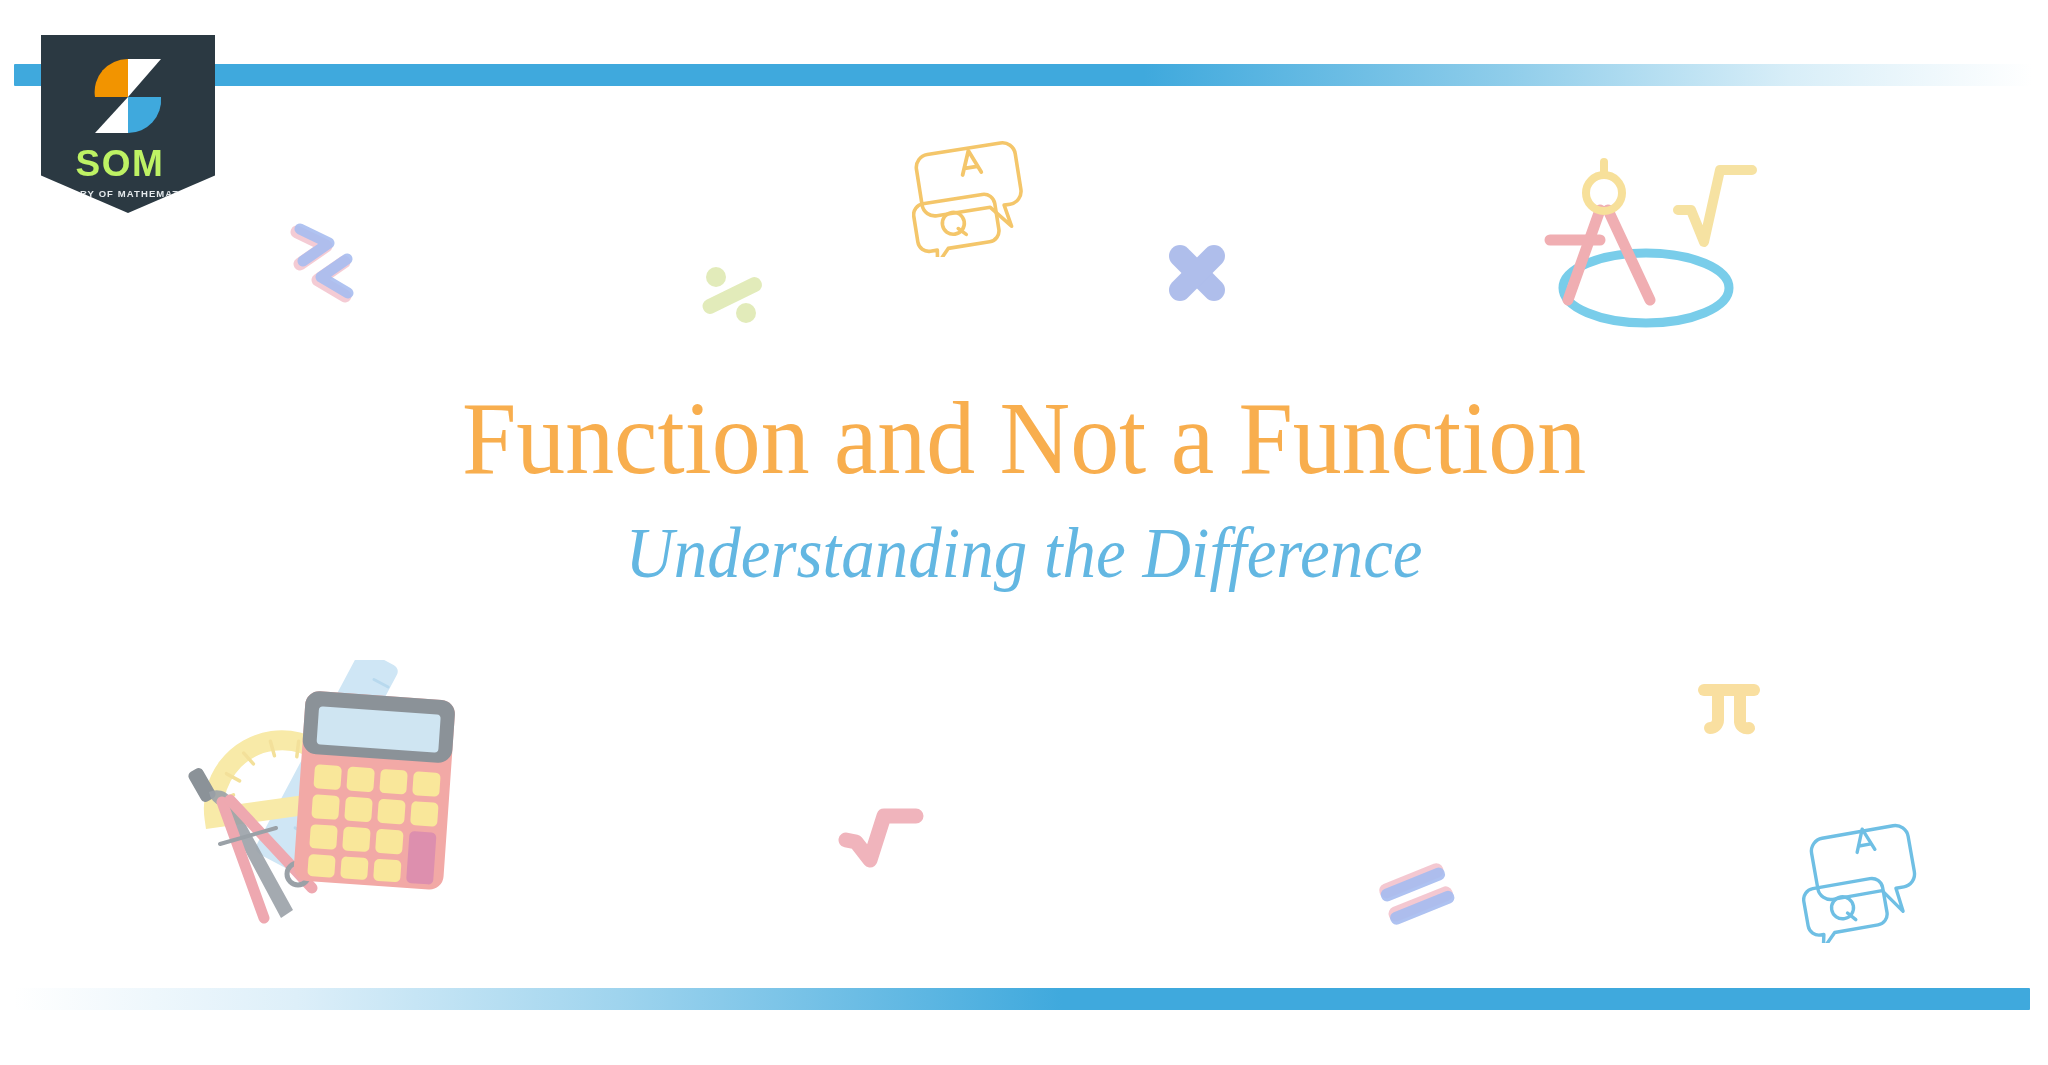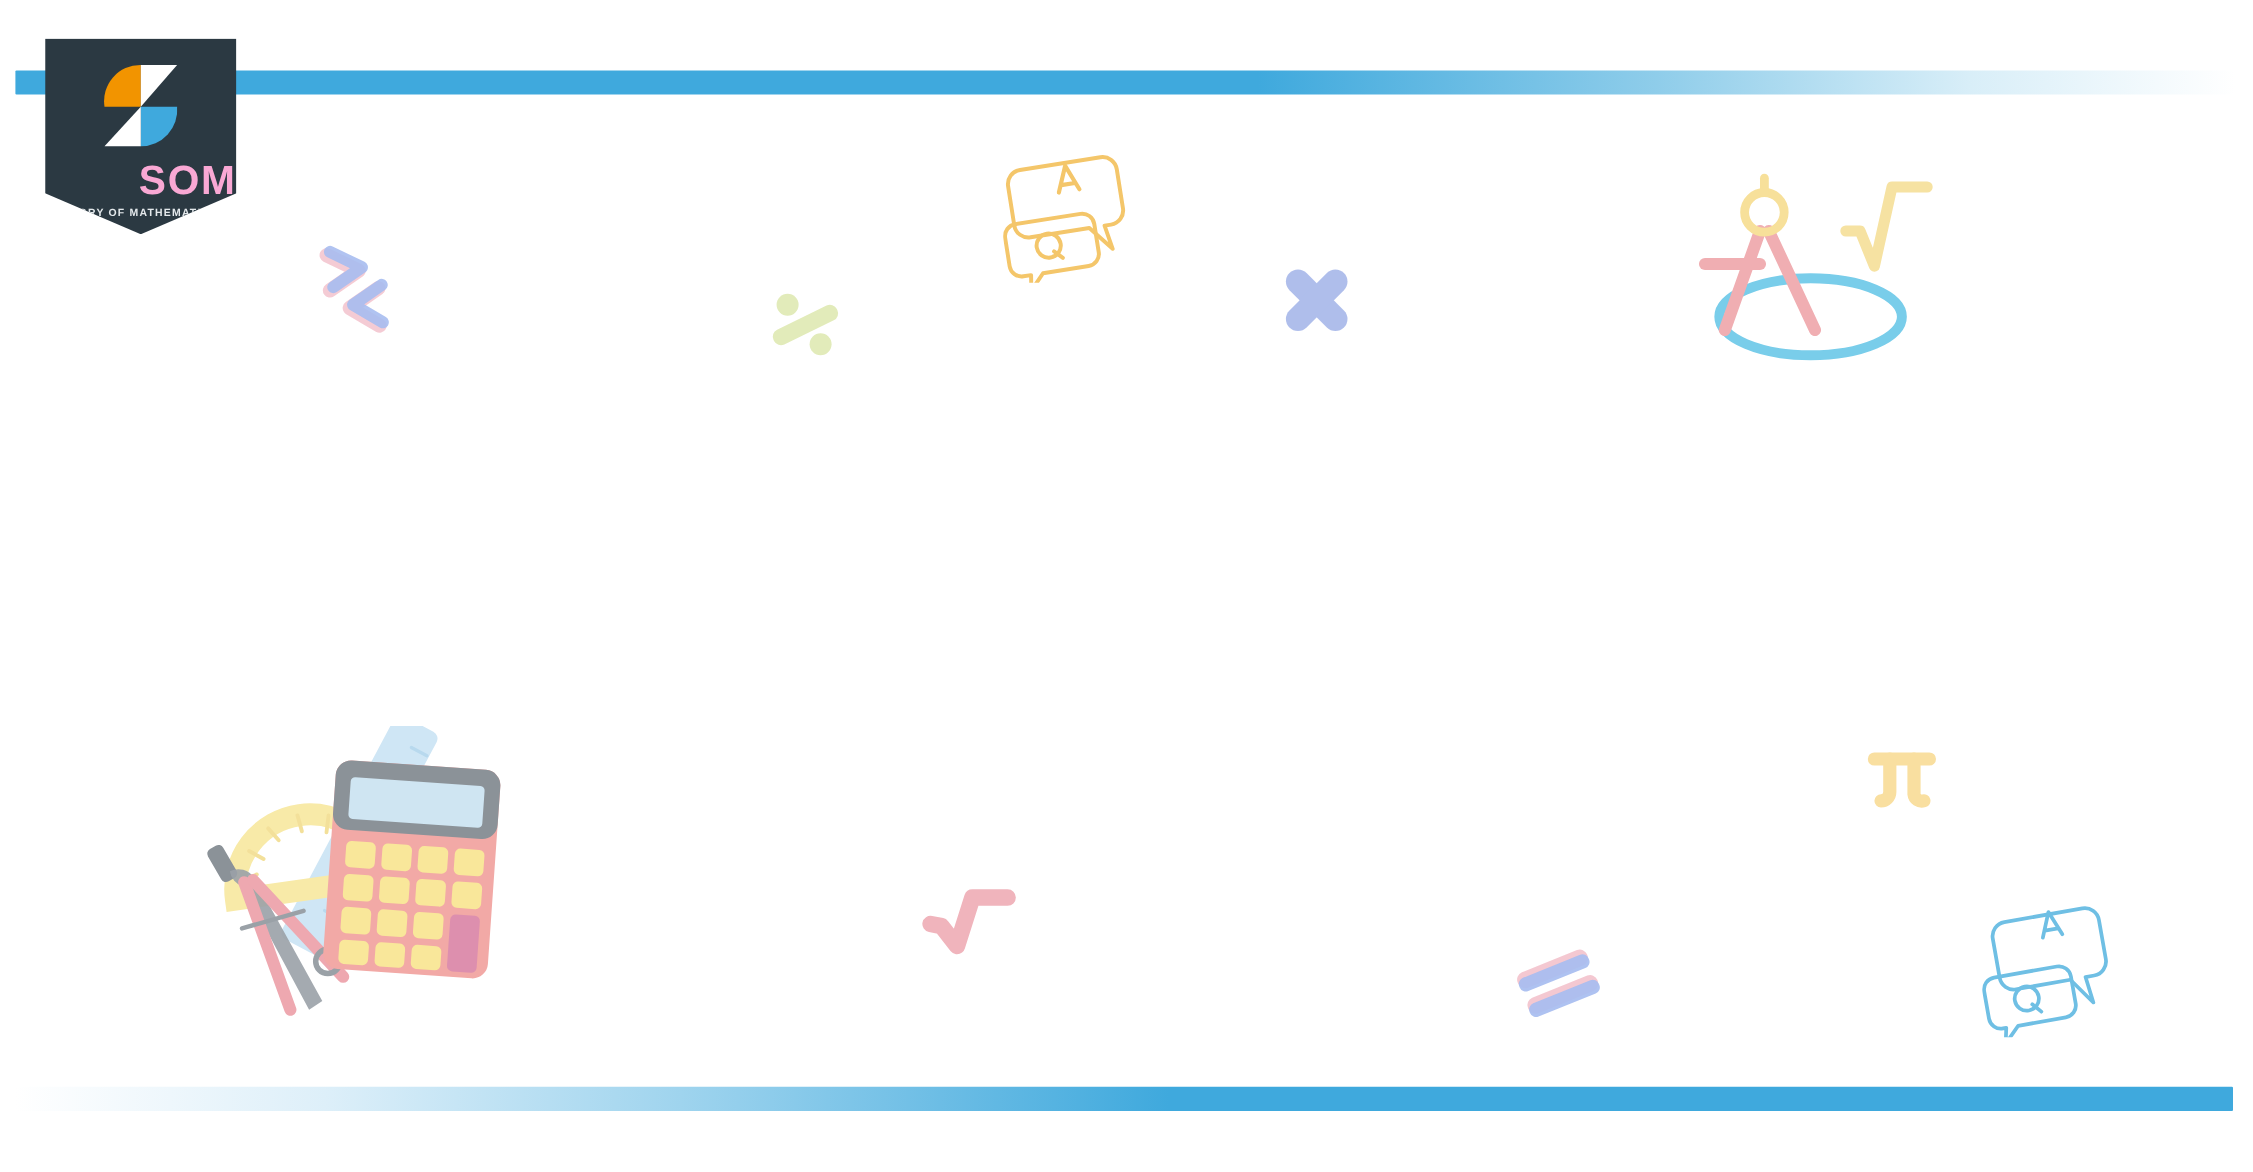--- a/index.html
+++ b/index.html
@@ -55,24 +55,24 @@
     position: absolute;
     left: 50%;
     top: 22px;
     transform: translateX(-50%);
     width: 74px;
     height: 78px;
   }
   .logo-name {
     position: absolute;
     left: 0;
-    right: 0;
+    right: 16px;
     top: 110px;
-    text-align: right;
-    color: #f9a8d4;
+    text-align: center;
+    color: #bef264;
     font-family: "Liberation Sans", sans-serif;
     font-weight: bold;
     font-size: 37px;
     letter-spacing: 1.5px;
     line-height: 1;
   }
   .logo-tag {
     position: absolute;
     left: 0;
     right: 0;
@@ -283,16 +283,20 @@
   <svg class="deco" style="left:1802px; top:818px; width:120px; height:125px;" viewBox="0 0 120 125">
     <g fill="none" stroke="#6fbfe4" stroke-width="3.4" stroke-linecap="round" stroke-linejoin="round" transform="rotate(-10 60 62)">
       <path d="M28 14 h72 a13 13 0 0 1 13 13 v36 a13 13 0 0 1 -13 13 h-8 l3 24 l-17 -24 h-50 a13 13 0 0 1 -13 -13 v-36 a13 13 0 0 1 13 -13 z"></path>
       <path d="M60 34 l9 -22 l9 22 M63 28 h12"></path>
       <path d="M10 62 h58 a11 11 0 0 1 11 11 v25 a11 11 0 0 1 -11 11 h-44 l-14 14 l3 -14 h-3 a11 11 0 0 1 -11 -11 v-25 a11 11 0 0 1 11 -11 z"></path>
       <circle cx="36" cy="86" r="11"></circle>
       <path d="M40 92 l7 8"></path>
     </g>
   </svg>
 
+  <div class="title-wrap">
+    <h1 class="main-title">Function and Not a Function</h1>
+    <h2 class="sub-title">Understanding the Difference</h2>
+  </div>
 
   <div class="bar bar-bottom"></div>
 
 </div>
 
 </body></html>

